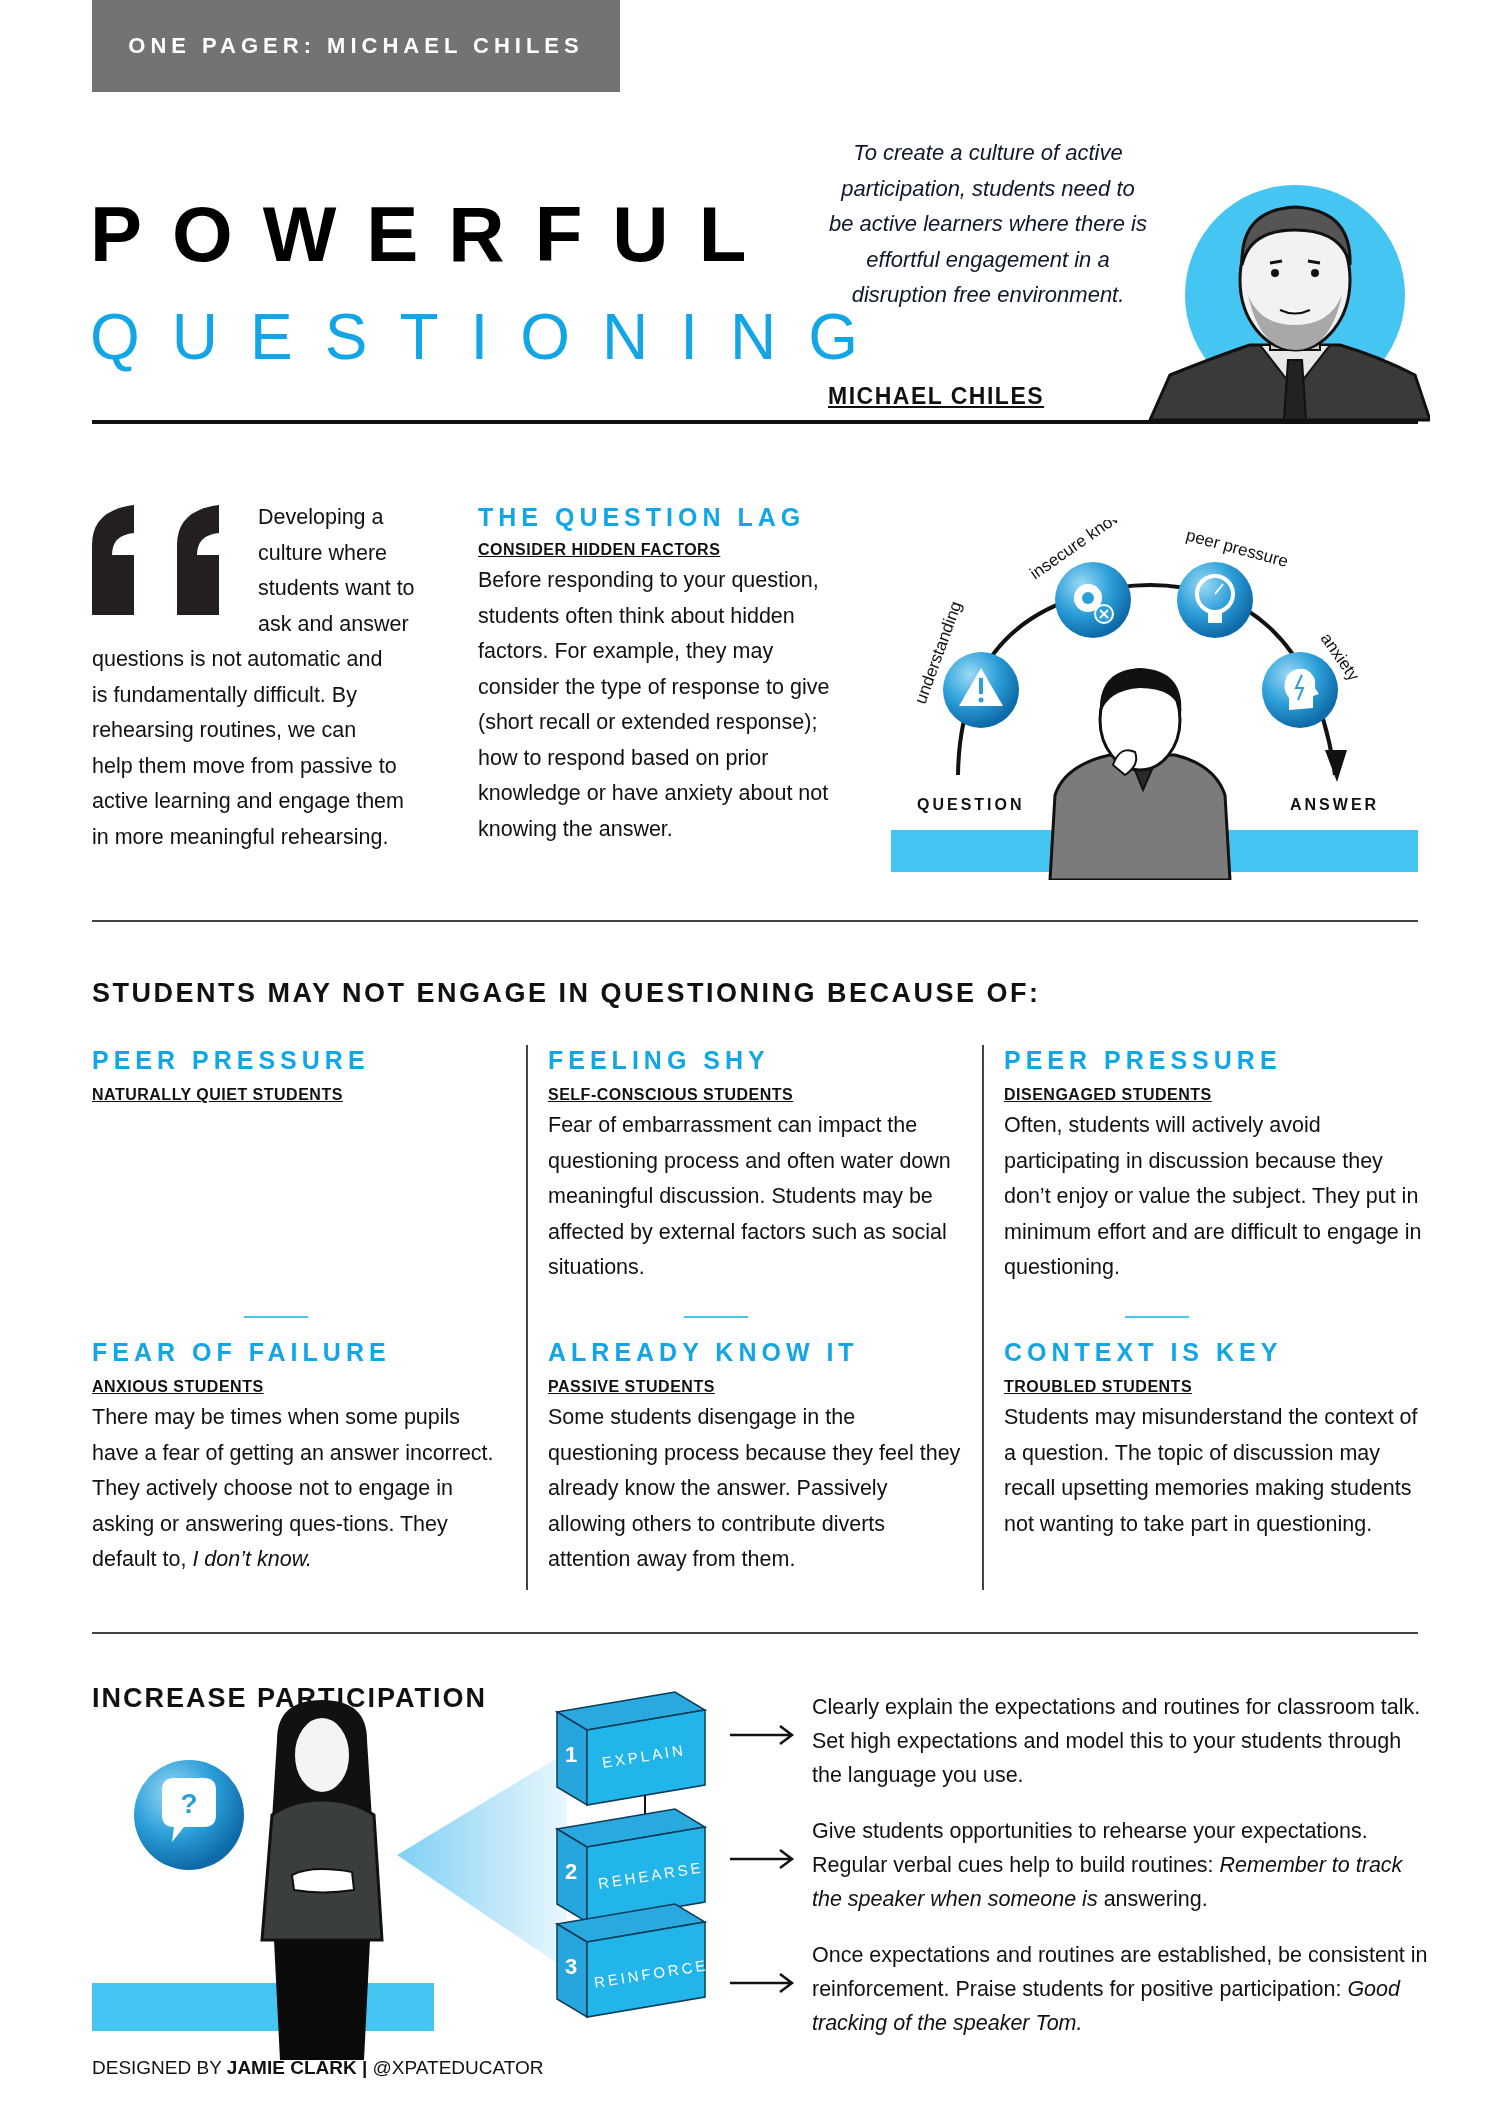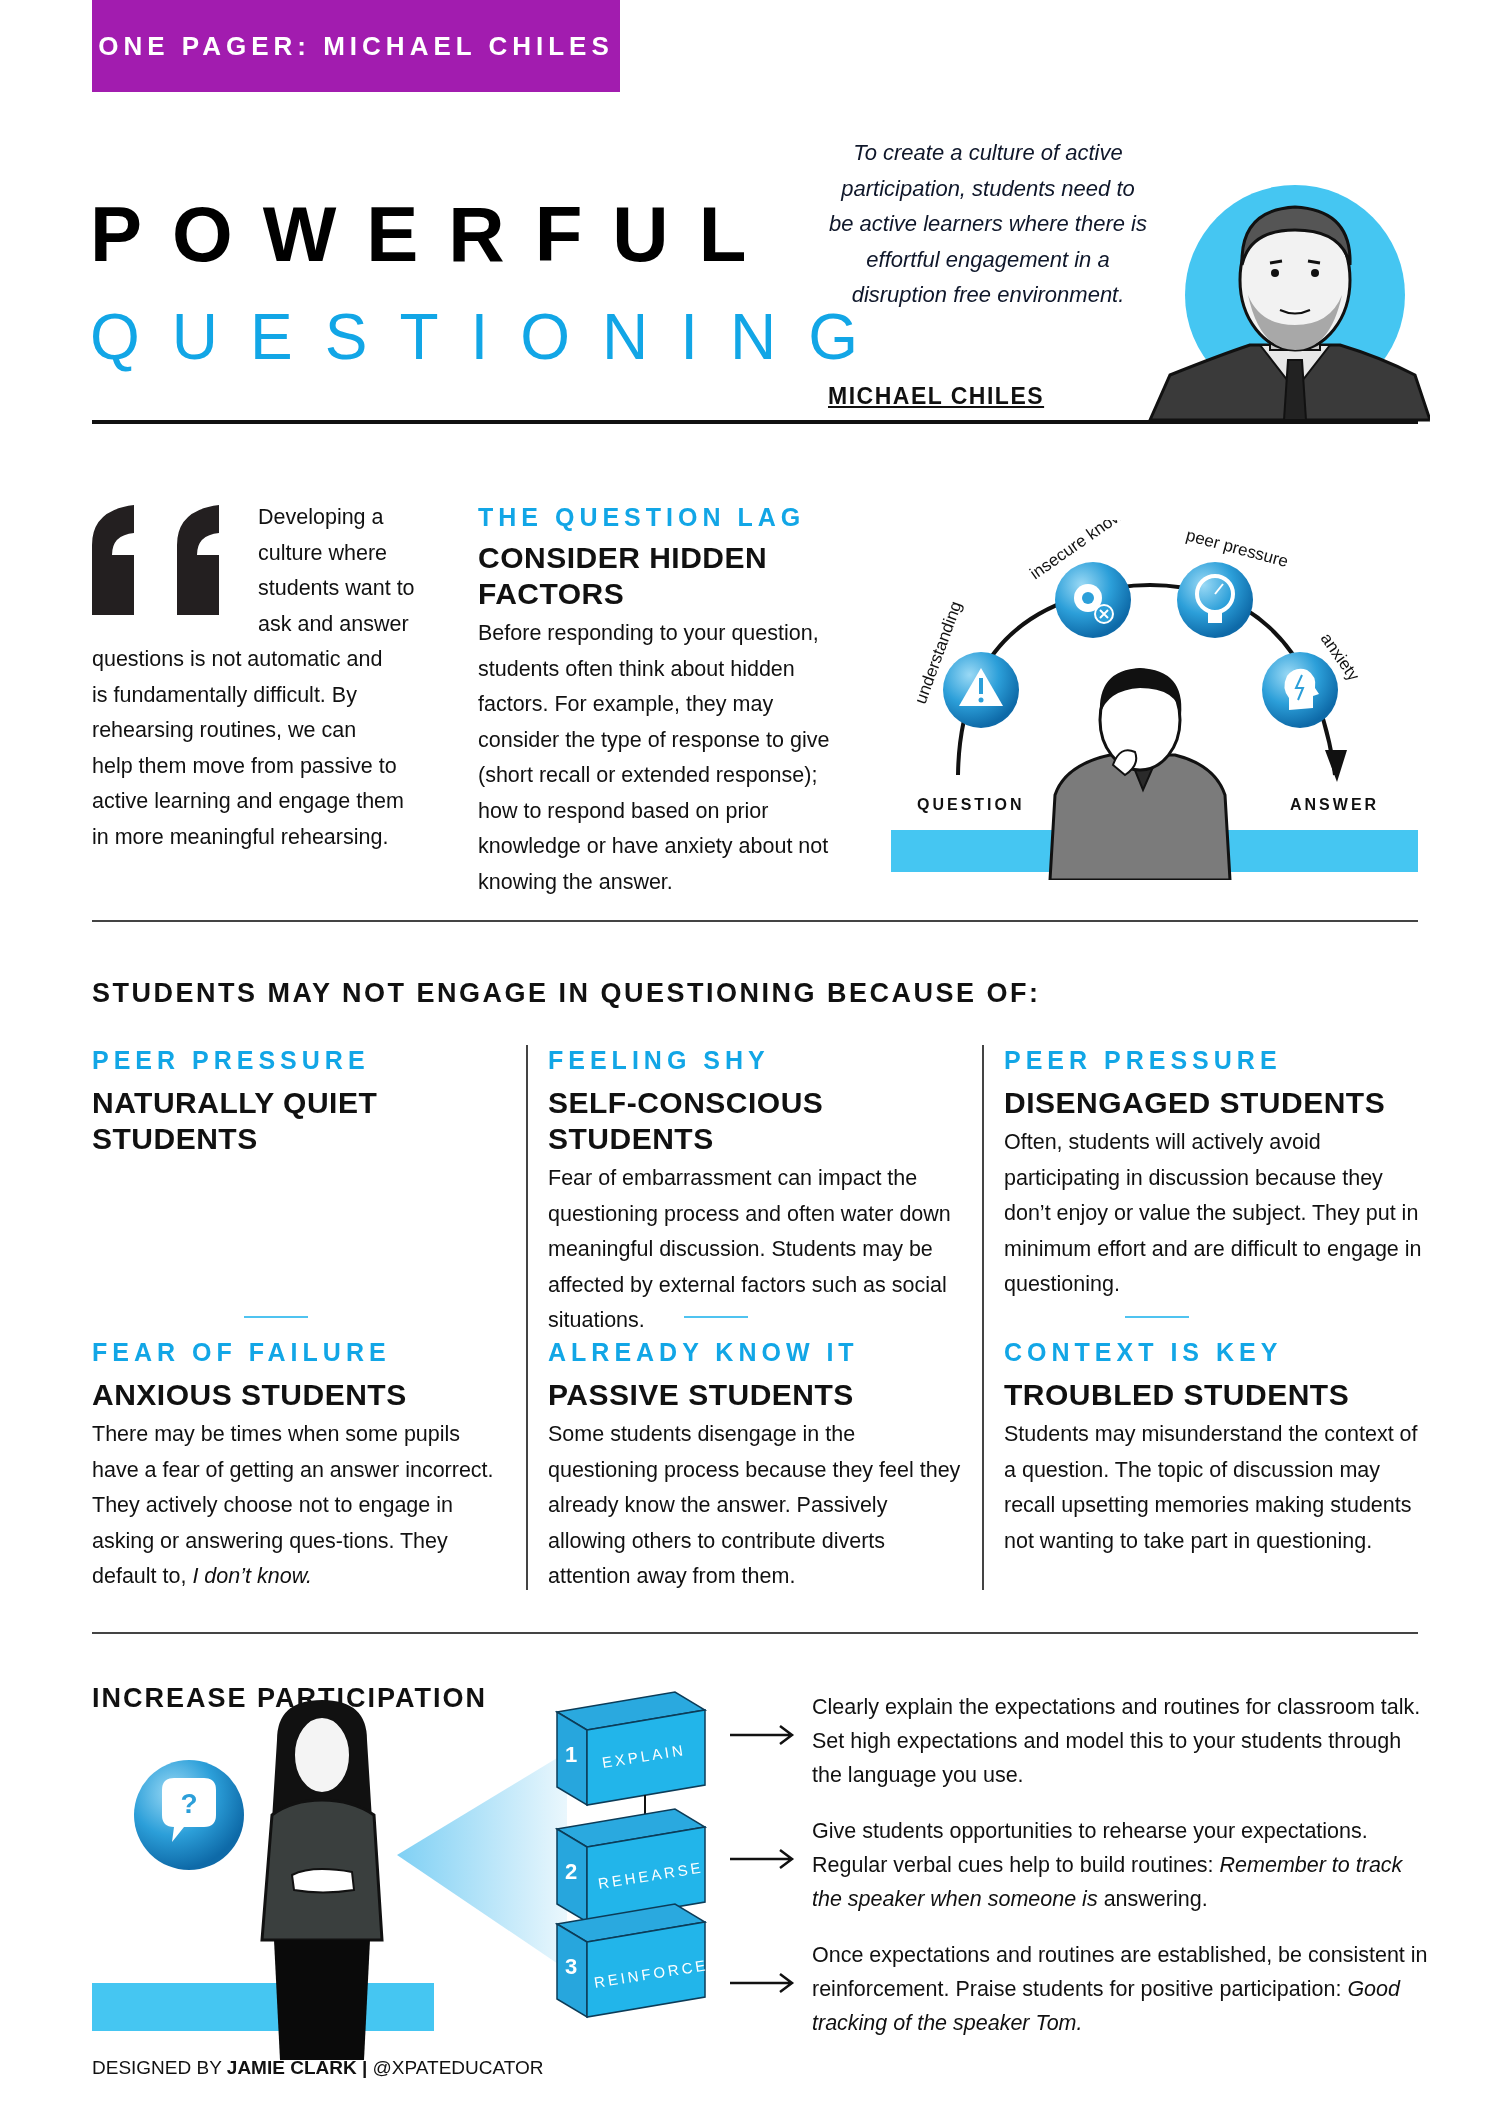--- a/index.html
+++ b/index.html
@@ -1,42 +1,42 @@
 <!DOCTYPE html>
 <html><head>
 <meta charset="utf-8">
 <style>
   * { box-sizing: border-box; margin: 0; padding: 0; }
   html, body { width: 1500px; height: 2122px; background: #ffffff; overflow: hidden; }
   body { font-family: "Liberation Sans", sans-serif; color: #111; position: relative; }
   .abs { position: absolute; }
 
   
-  .tag { left: 92px; top: 0; width: 528px; height: 92px; background: #a21caf; color: #fff;
+  .tag { left: 92px; top: 0; width: 528px; height: 92px; background: #737373; color: #fff;
          display: flex; align-items: center; justify-content: center;
-         font-weight: 700; font-size: 26px; letter-spacing: 5px; }
+         font-weight: 700; font-size: 22px; letter-spacing: 5px; }
 
   .title1 { left: 90px; top: 195px; font-size: 78px; font-weight: 700; letter-spacing: 30px; color: #000; line-height: 1; }
   .title2 { left: 90px; top: 305px; font-size: 64px; font-weight: 400; letter-spacing: 32px; color: #12a6e6; line-height: 1; }
 
   .quote { left: 828px; top: 135px; width: 320px; font-style: italic; font-size: 22px; line-height: 35.5px; color: #0f172a; text-align: center; }
   .author { left: 828px; top: 383px; font-size: 23px; font-weight: 700; letter-spacing: 1.5px; text-decoration: underline; }
   .portrait { left: 1130px; top: 185px; width: 300px; height: 240px; }
 
   .rule-thick { left: 92px; top: 420px; width: 1326px; height: 4px; background: #111; }
   .rule { left: 92px; width: 1326px; height: 2px; background: #444; }
 
   
   .quote-mark { left: 92px; top: 505px; width: 155px; height: 110px; }
   .intro { left: 92px; top: 500px; width: 345px; font-size: 21.5px; line-height: 35.5px; }
   .intro .indent { display: block; padding-left: 166px; }
 
   .lag { left: 478px; top: 505px; width: 380px; }
   .kicker { font-size: 25px; font-weight: 700; letter-spacing: 5px; color: #12a6e6; line-height: 1; }
-  .sub { font-size: 30px; font-weight: 700; letter-spacing: 0.5px; color: #111; margin-top: 10px; line-height: 1.2; }
+  .sub { font-size: 16px; font-weight: 700; letter-spacing: 0.5px; color: #111; margin-top: 10px; line-height: 1.2; text-decoration: underline; }
   .body { font-size: 21.5px; line-height: 35.5px; color: #111; }
 
   .diagram { left: 885px; top: 520px; width: 535px; height: 360px; }
 
   
   .reasons-title { left: 92px; top: 978px; font-size: 27px; font-weight: 700; letter-spacing: 2.5px; }
   .col { position: absolute; width: 420px; }
   .col .kicker { font-size: 25px; }
   .col .sub { margin-top: 12px; }
   .col .body { margin-top: 4px; }

